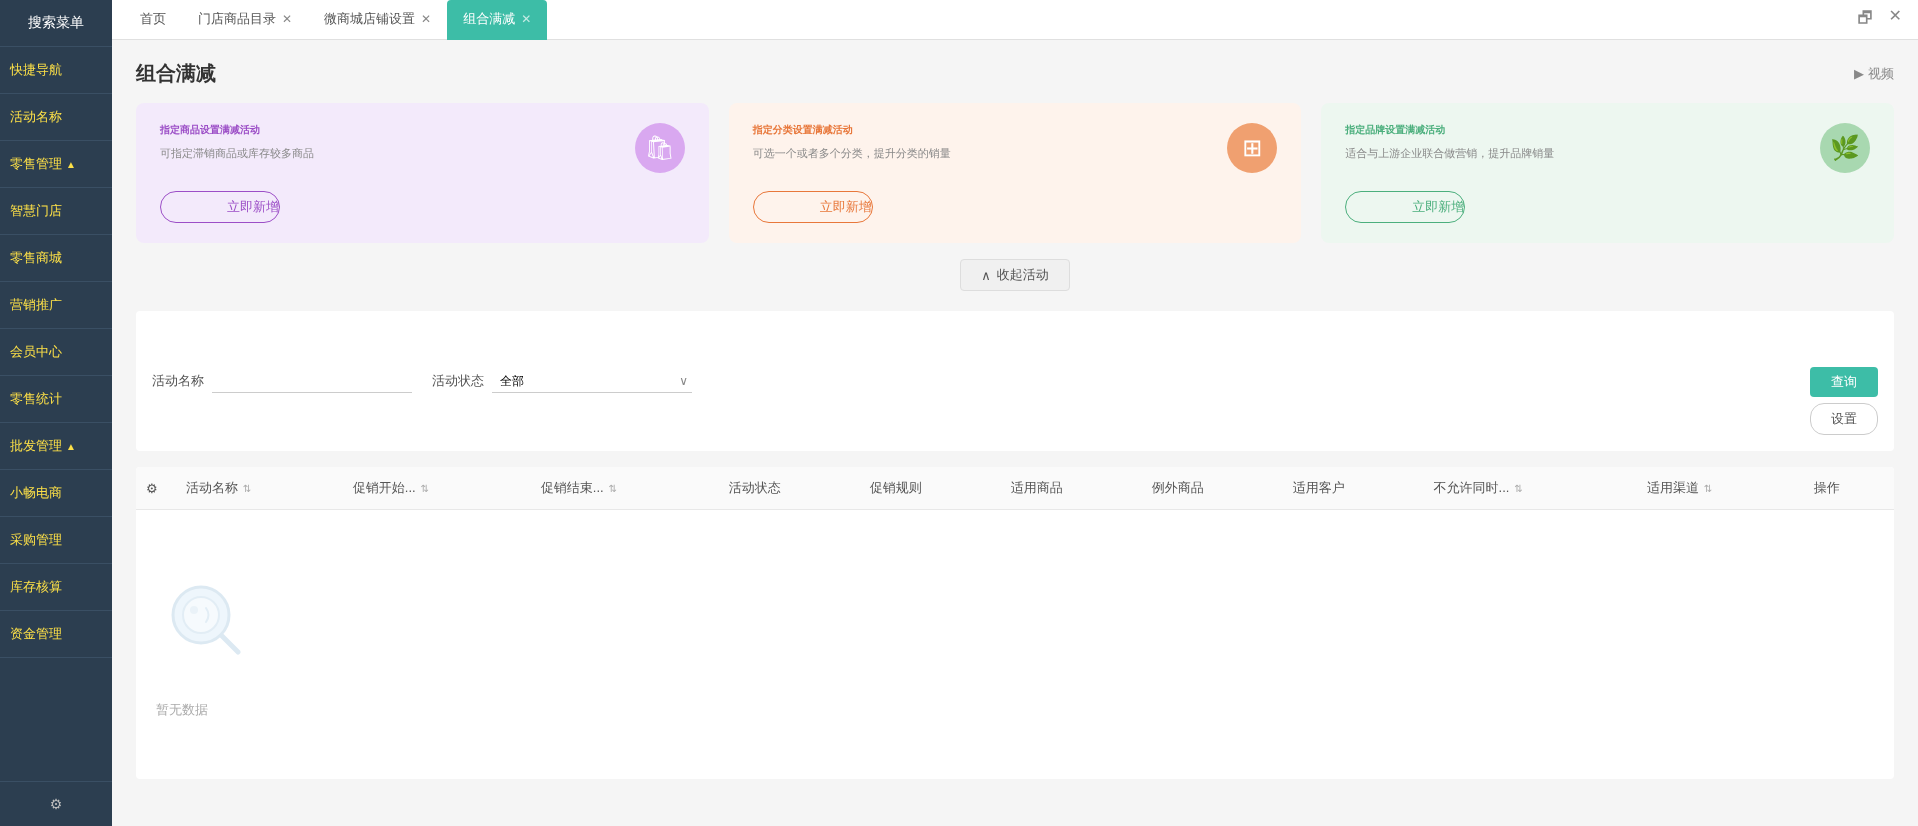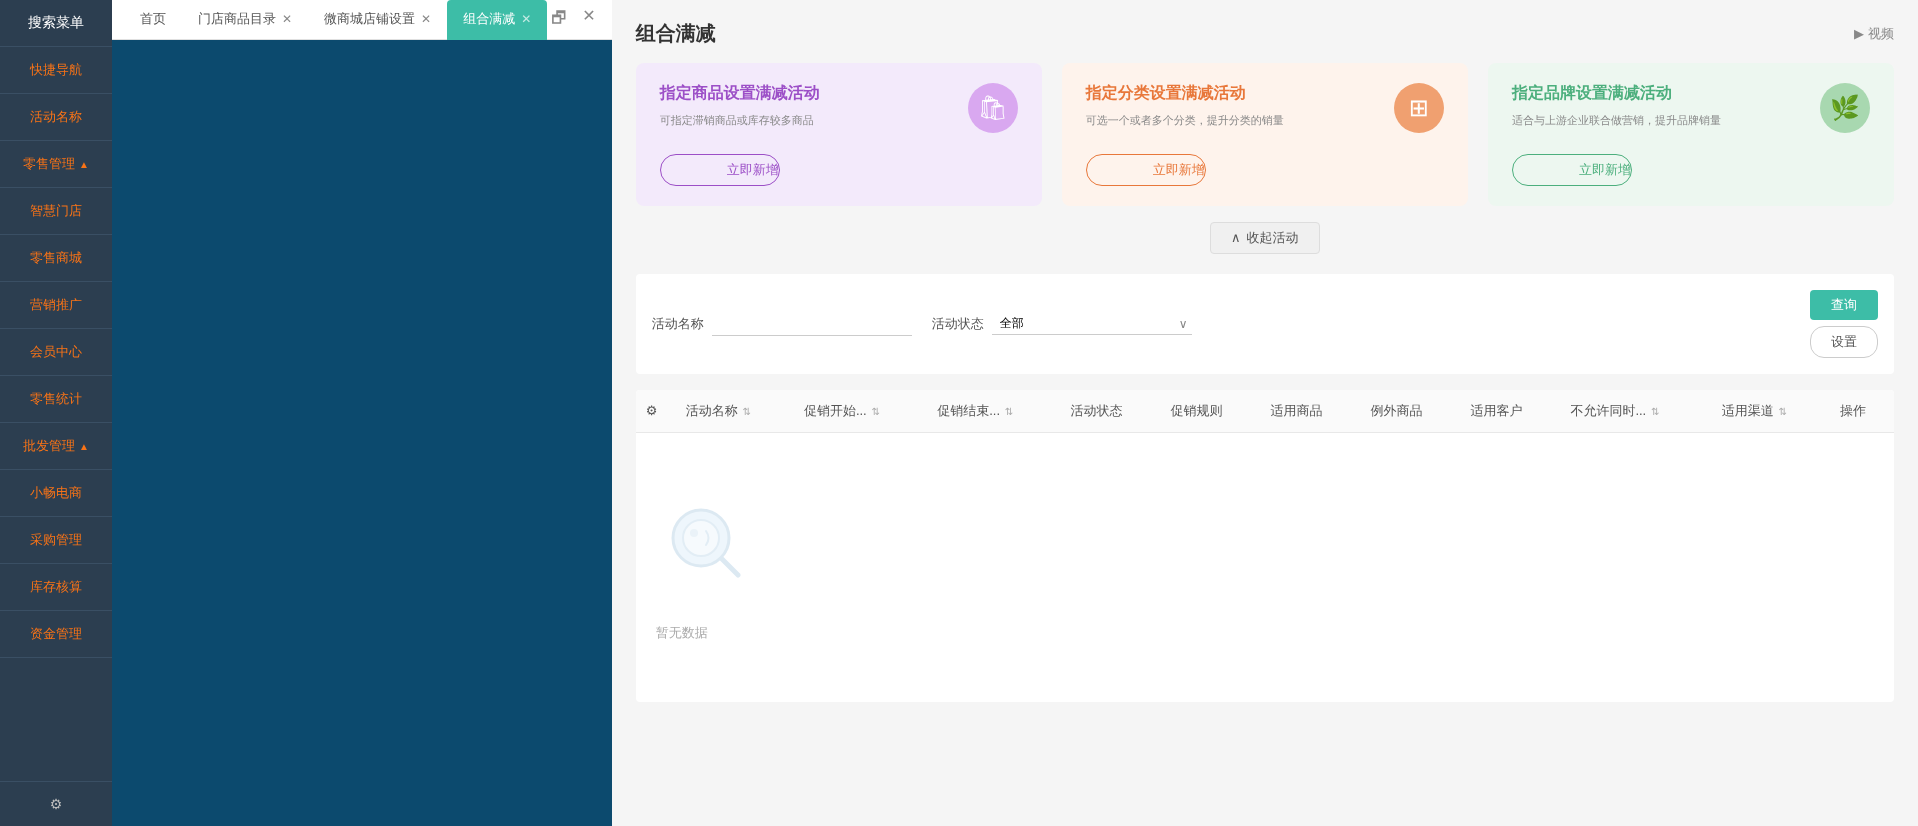--- a/index.html
+++ b/index.html
@@ -19,45 +19,45 @@
     .sidebar-search {
       padding: 14px 10px;
       color: #fff;
       font-size: 14px;
       cursor: pointer;
       text-align: center;
       border-bottom: 1px solid #3a4f64;
     }
     .sidebar-item {
       padding: 14px 10px;
-      color: #f97316;
+      color: #fde047;
       font-size: 13px;
       cursor: pointer;
       text-align: center;
       border-bottom: 1px solid #3a4f64;
       display: flex;
       align-items: center;
-      justify-content: center;
+      justify-content: flex-start;
       gap: 4px;
     }
     .sidebar-item .arrow { font-size: 10px; }
     .sidebar-bottom {
       margin-top: auto;
       padding: 14px 10px;
       text-align: center;
       color: #bbb;
       cursor: pointer;
       border-top: 1px solid #3a4f64;
     }
 
     
     .main {
       flex: 1;
       display: flex;
-      flex-direction: row;
+      flex-direction: column;
       background: #0c4a6e;
       overflow: hidden;
     }
 
     
     .tabbar {
       display: flex;
       align-items: center;
       background: #fff;
       border-bottom: 1px solid #e0e0e0;
@@ -143,21 +143,21 @@
       min-height: 140px;
       display: flex;
       flex-direction: column;
       justify-content: space-between;
     }
     .card-purple { background: #f3eafb; }
     .card-orange { background: #fef3ec; }
     .card-green { background: #edf7f0; }
 
     .card-title {
-      font-size: 16px;
+      font-size: 10px;
       font-weight: 600;
       margin-bottom: 8px;
     }
     .card-purple .card-title { color: #9c4fc7; }
     .card-orange .card-title { color: #e8773a; }
     .card-green .card-title { color: #4caf7d; }
 
     .card-desc {
       font-size: 11px;
       color: #888;
@@ -267,20 +267,21 @@
       gap: 6px;
     }
     .btn-query {
       background: #3dbda7;
       color: #fff;
       border: none;
       padding: 6px 20px;
       border-radius: 4px;
       cursor: pointer;
       font-size: 13px;
+      margin-top: 40px;
     }
     .btn-settings {
       background: #fff;
       color: #555;
       border: 1px solid #ccc;
       padding: 6px 20px;
       border-radius: 14px;
       cursor: pointer;
       font-size: 13px;
     }

